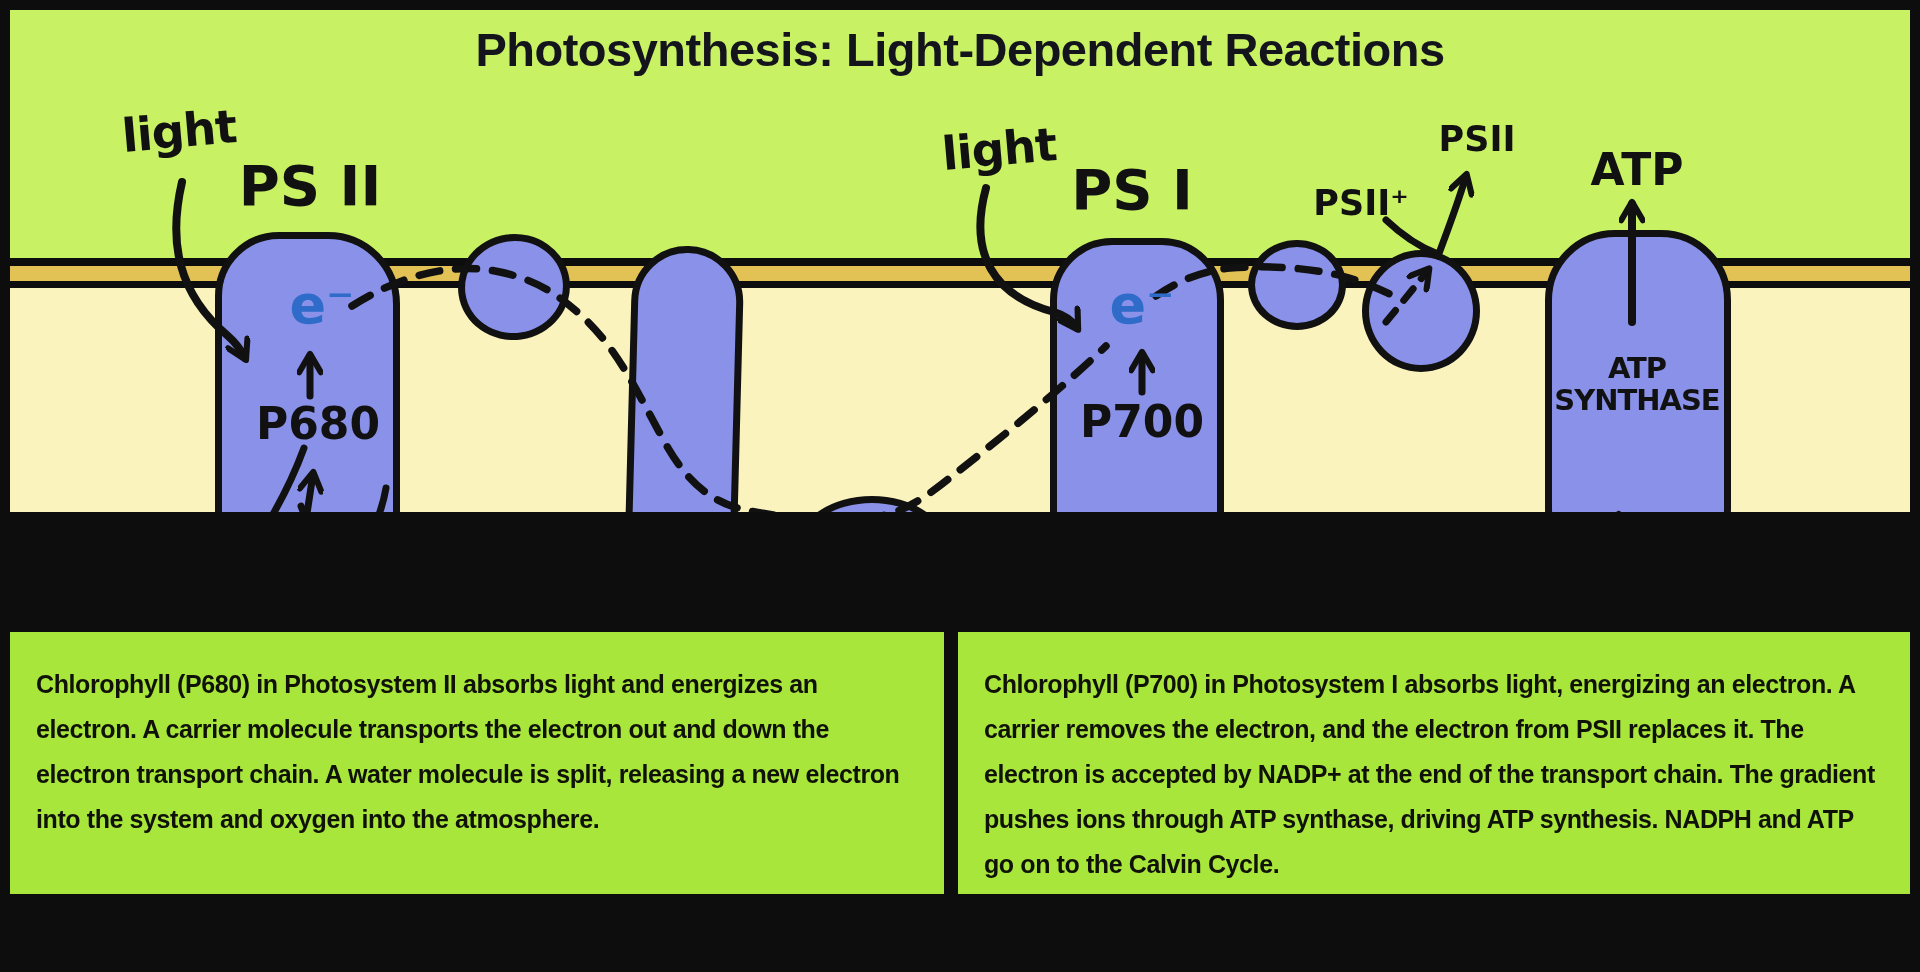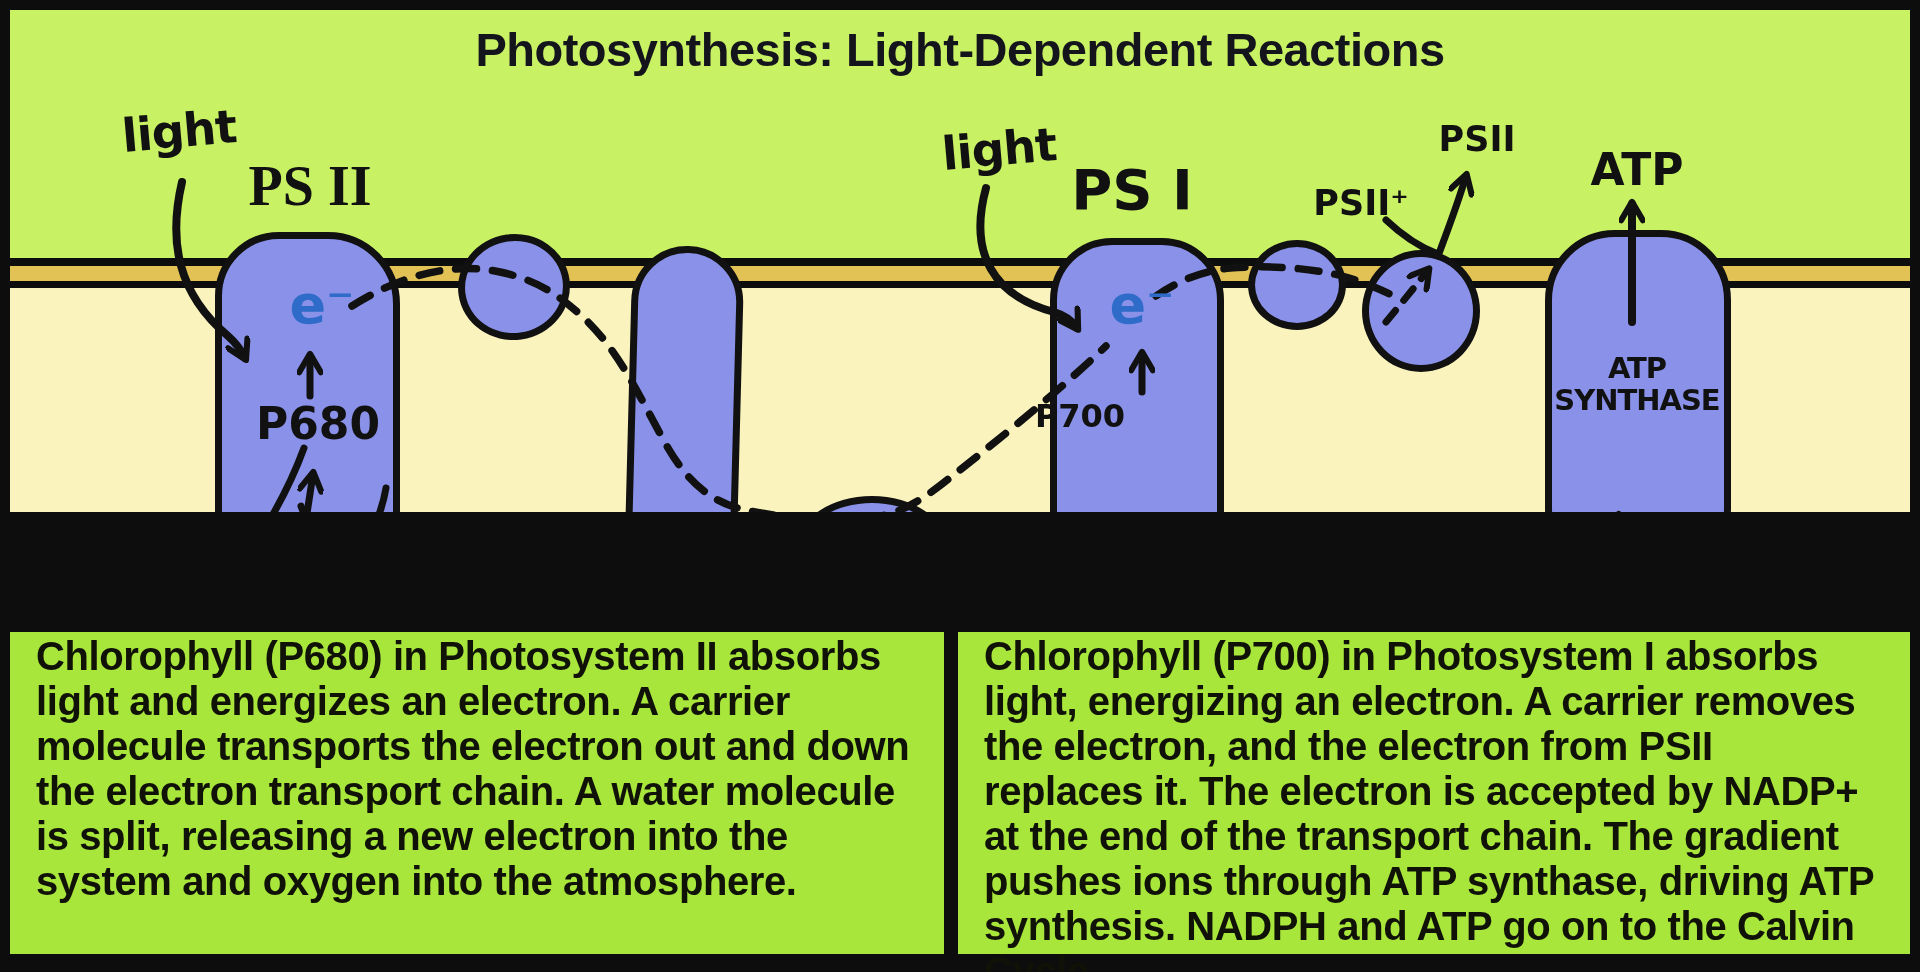--- a/index.html
+++ b/index.html
@@ -41,24 +41,24 @@
   }
   .ctr{transform:translateX(-50%);}
   .title{
     position:absolute;top:12px;left:0;width:100%;text-align:center;
     font-size:47px;font-weight:800;color:#14141c;letter-spacing:-0.5px;
     font-family:"Liberation Sans", sans-serif;
   }
   .hand{letter-spacing:-1px;}
   .electron{color:var(--electron-blue);font-size:54px;}
   .caption{
-    position:absolute;top:632px;height:322px;background:var(--caption-green);
-    box-sizing:border-box;padding:2px 28px 0 26px;
+    position:absolute;top:632px;height:262px;background:var(--caption-green);
+    box-sizing:border-box;padding:30px 28px 0 26px;
     font-family:"Liberation Sans", sans-serif;
-    font-size:40px;line-height:45px;font-weight:bold;color:#101208;
+    font-size:25px;line-height:45px;font-weight:bold;color:#101208;
     letter-spacing:-0.4px;
   }
   #caption-left{left:10px;width:934px;}
   #caption-right{left:958px;width:952px;}
   .synthase-text{
     text-align:center;font-size:29px;line-height:32px;font-weight:bold;
     letter-spacing:-1px;
   }
 </style>
 </head>
@@ -112,39 +112,39 @@
     <path class="stroke" stroke-width="7" marker-end="url(#ah)" d="M 1428,246 C 1437,222 1447,196 1456,166"></path>
 
     <path class="stroke" stroke-width="8" marker-end="url(#ah)" d="M 1622,312 L 1622,194"></path>
     <path class="stroke" stroke-width="7" marker-end="url(#ah)" d="M 1516,566 C 1532,583 1556,586 1578,575 C 1592,552 1601,530 1608,506"></path>
     <path class="stroke" stroke-width="7" marker-end="url(#ah)" d="M 1728,588 C 1694,583 1668,560 1652,514"></path>
   </svg>
 
   <div class="title">Photosynthesis: Light-Dependent Reactions</div>
 
   <div class="lbl hand" style="left:112px;top:98px;font-size:46px;transform:rotate(-5deg);">light</div>
-  <div class="lbl ctr" style="left:300px;top:148px;font-size:56px;font-weight:800;font-family:Liberation Serif, serif;">PS II</div>
+  <div class="lbl ctr" style="left:300px;top:148px;font-size:56px;font-weight:800;">PS II</div>
   <div class="lbl ctr electron" style="left:312px;top:268px;">e⁻</div>
   <div class="lbl ctr" style="left:308px;top:392px;font-size:44px;">P680</div>
   <div class="lbl ctr" style="left:113px;top:546px;font-size:42px;">H₂O</div>
   <div class="lbl ctr" style="left:362px;top:544px;font-size:42px;text-align:right;">O₂</div>
 
   <div class="lbl ctr" style="left:558px;top:552px;font-size:31px;">H⁺</div>
   <div class="lbl ctr" style="left:700px;top:557px;font-size:31px;">H⁺</div>
   <div class="lbl ctr" style="left:888px;top:551px;font-size:31px;">H⁺</div>
   <div class="lbl ctr" style="left:1018px;top:555px;font-size:31px;">H⁺</div>
   <div class="lbl ctr" style="left:1227px;top:559px;font-size:31px;">H⁺</div>
   <div class="lbl ctr" style="left:1337px;top:549px;font-size:31px;">H⁺</div>
   <div class="lbl ctr" style="left:1752px;top:555px;font-size:31px;">H⁺</div>
   <div class="lbl ctr" style="left:1856px;top:563px;font-size:31px;">H⁺</div>
 
   <div class="lbl hand" style="left:932px;top:116px;font-size:46px;transform:rotate(-5deg);">light</div>
   <div class="lbl ctr" style="left:1122px;top:152px;font-size:56px;font-weight:800;text-align:right;">PS I</div>
   <div class="lbl ctr electron" style="left:1132px;top:268px;">e⁻</div>
-  <div class="lbl ctr" style="left:1070px;top:390px;font-size:32px;">P700</div>
+  <div class="lbl ctr" style="left:1132px;top:390px;font-size:44px;">P700</div>
 
   <div class="lbl ctr" style="left:1351px;top:176px;font-size:35px;">PSII⁺</div>
   <div class="lbl ctr" style="left:1467px;top:112px;font-size:35px;">PSII</div>
   <div class="lbl ctr" style="left:1627px;top:138px;font-size:44px;">ATP</div>
   <div class="lbl ctr" style="left:1456px;top:538px;font-size:42px;">ADP</div>
 
   <div class="lbl ctr synthase-text" style="left:1627px;top:342px;">
     <div>ATP</div>
     <div>SYNTHASE</div>
   </div>

